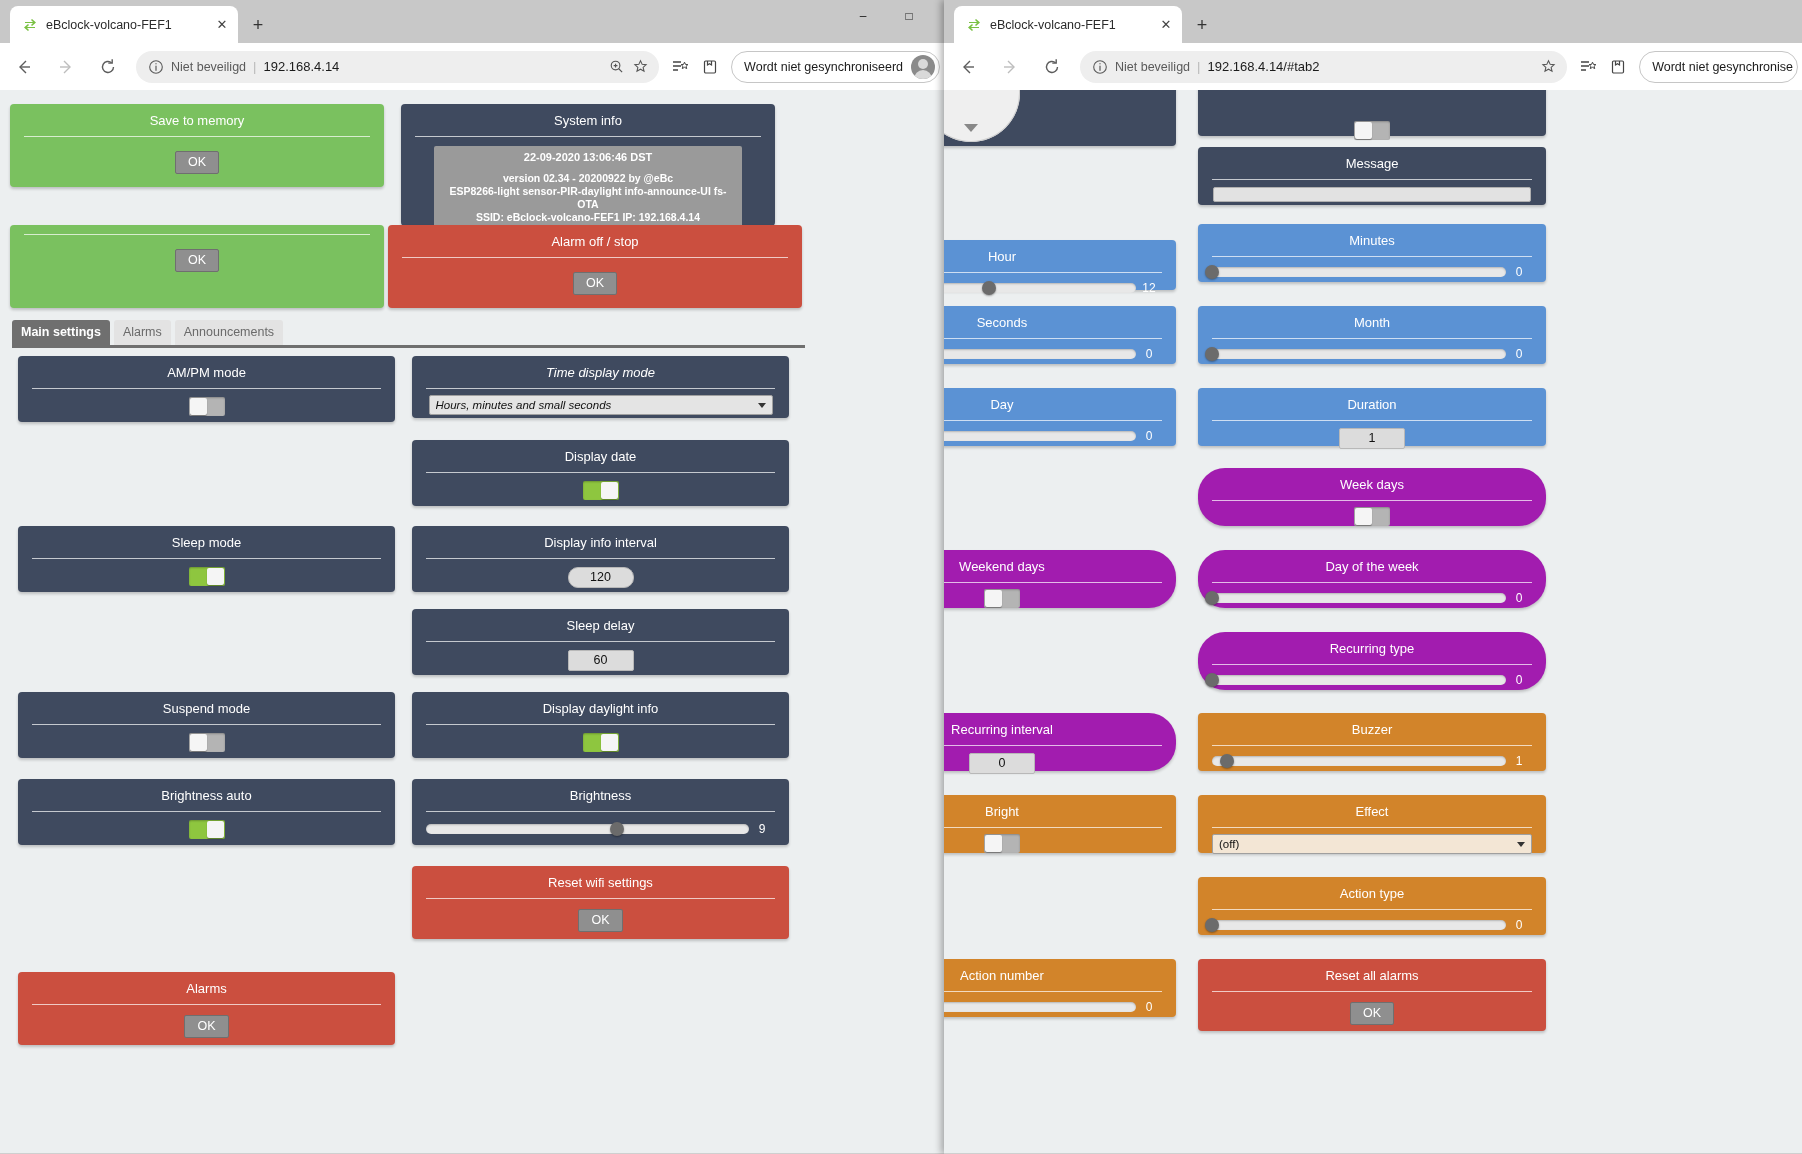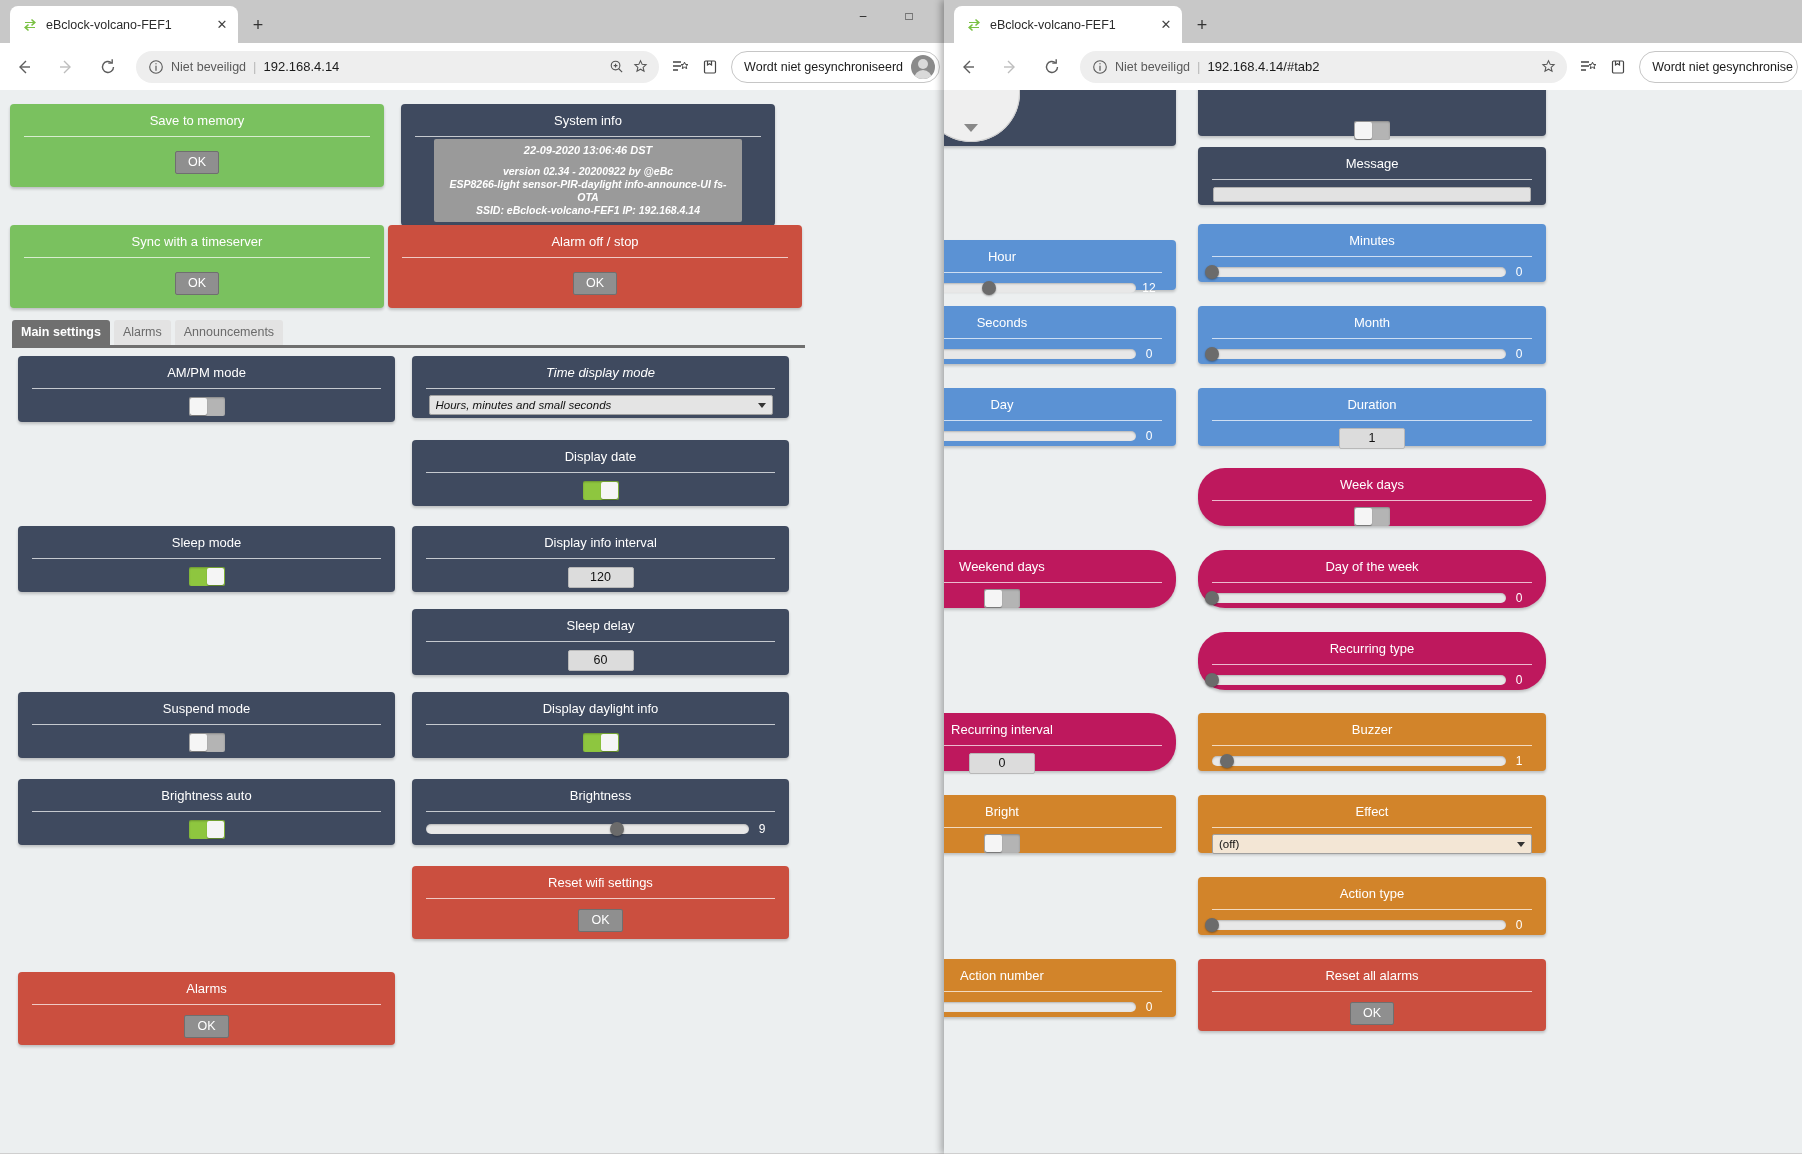--- a/index.html
+++ b/index.html
@@ -61,21 +61,21 @@
         box-shadow:0 2px 3px rgba(0,0,0,.20); padding-top:9px; }
   .card .c-title { text-align:center; font-size:13px; line-height:16px; padding:0 10px 7px;
         font-weight:400; }
   .card .c-rule { height:1px; background:rgba(255,255,255,.70); margin:0 14px; }
   .card .c-body { display:flex; align-items:center; justify-content:center; }
 
   .dark  { background:#3f4a5f; }
   .green { background:#7ac15f; }
   .red   { background:#cb4f3f; }
   .blue  { background:#5b92d4; }
-  .teal  { background:#be185d;border-radius:27px; }
+  .teal  { background:#a21caf;border-radius:27px; }
   .orange{ background:#d2842a; }
 
   
   .okbtn { background:#8f8f8f; color:#ffffff; font-size:12.5px; border:1px solid #6f6f6f;
         border-radius:2px; padding:3px 12px; line-height:15px; }
 
   
   .toggle { width:36px; height:19px; border-radius:2px; background:#b4b4b4; display:flex;
         padding:1px; box-shadow:inset 0 1px 2px rgba(0,0,0,.25); }
   .toggle .knob { width:17px; height:17px; border-radius:2px; background:#f5f5f5;
@@ -217,30 +217,29 @@
         <div class="c-title">Save to memory</div>
         <div class="c-rule"></div>
         <div class="c-body" style="margin-top:14px;">
           <button class="okbtn">OK</button>
         </div>
       </div>
 
       <div class="card dark" style="left:401px; top:14px; width:374px; height:122px;">
         <div class="c-title">System info</div>
         <div class="c-rule"></div>
-        <div class="sysbox" style="margin:2px 33px 0;font-style:italic;">
+        <div class="sysbox" style="margin:9px 33px 0;">
           <div class="l1">22-09-2020 13:06:46 DST</div>
           <div>version 02.34 - 20200922 by @eBc</div>
           <div>ESP8266-light sensor-PIR-daylight info-announce-UI fs-OTA</div>
           <div>SSID: eBclock-volcano-FEF1 IP: 192.168.4.14</div>
         </div>
       </div>
 
       <div class="card green" style="left:10px; top:135px; width:374px; height:83px;">
-        <div class="c-title">Sync with a timeserver</div>
         <div class="c-rule"></div>
         <div class="c-body" style="margin-top:14px;">
           <button class="okbtn">OK</button>
         </div>
       </div>
 
       <div class="card red" style="left:388px; top:135px; width:414px; height:83px;">
         <div class="c-title">Alarm off / stop</div>
         <div class="c-rule"></div>
         <div class="c-body" style="margin-top:14px;">
@@ -293,21 +292,21 @@
           <div class="toggle on">
               <span class="knob"></span>
             </div>
         </div>
       </div>
 
       <div class="card dark" style="left:412px; top:436px; width:377px; height:66px;">
         <div class="c-title">Display info interval</div>
         <div class="c-rule"></div>
         <div class="c-body" style="margin-top:8px;">
-          <div class="numbox" style="width:66px;">120</div>
+          <div class="numbox" style="width:66px;border-radius:10px;">120</div>
         </div>
       </div>
 
       <div class="card dark" style="left:412px; top:519px; width:377px; height:66px;">
         <div class="c-title">Sleep delay</div>
         <div class="c-rule"></div>
         <div class="c-body" style="margin-top:8px;">
           <div class="numbox" style="width:66px;">60</div>
         </div>
       </div>

